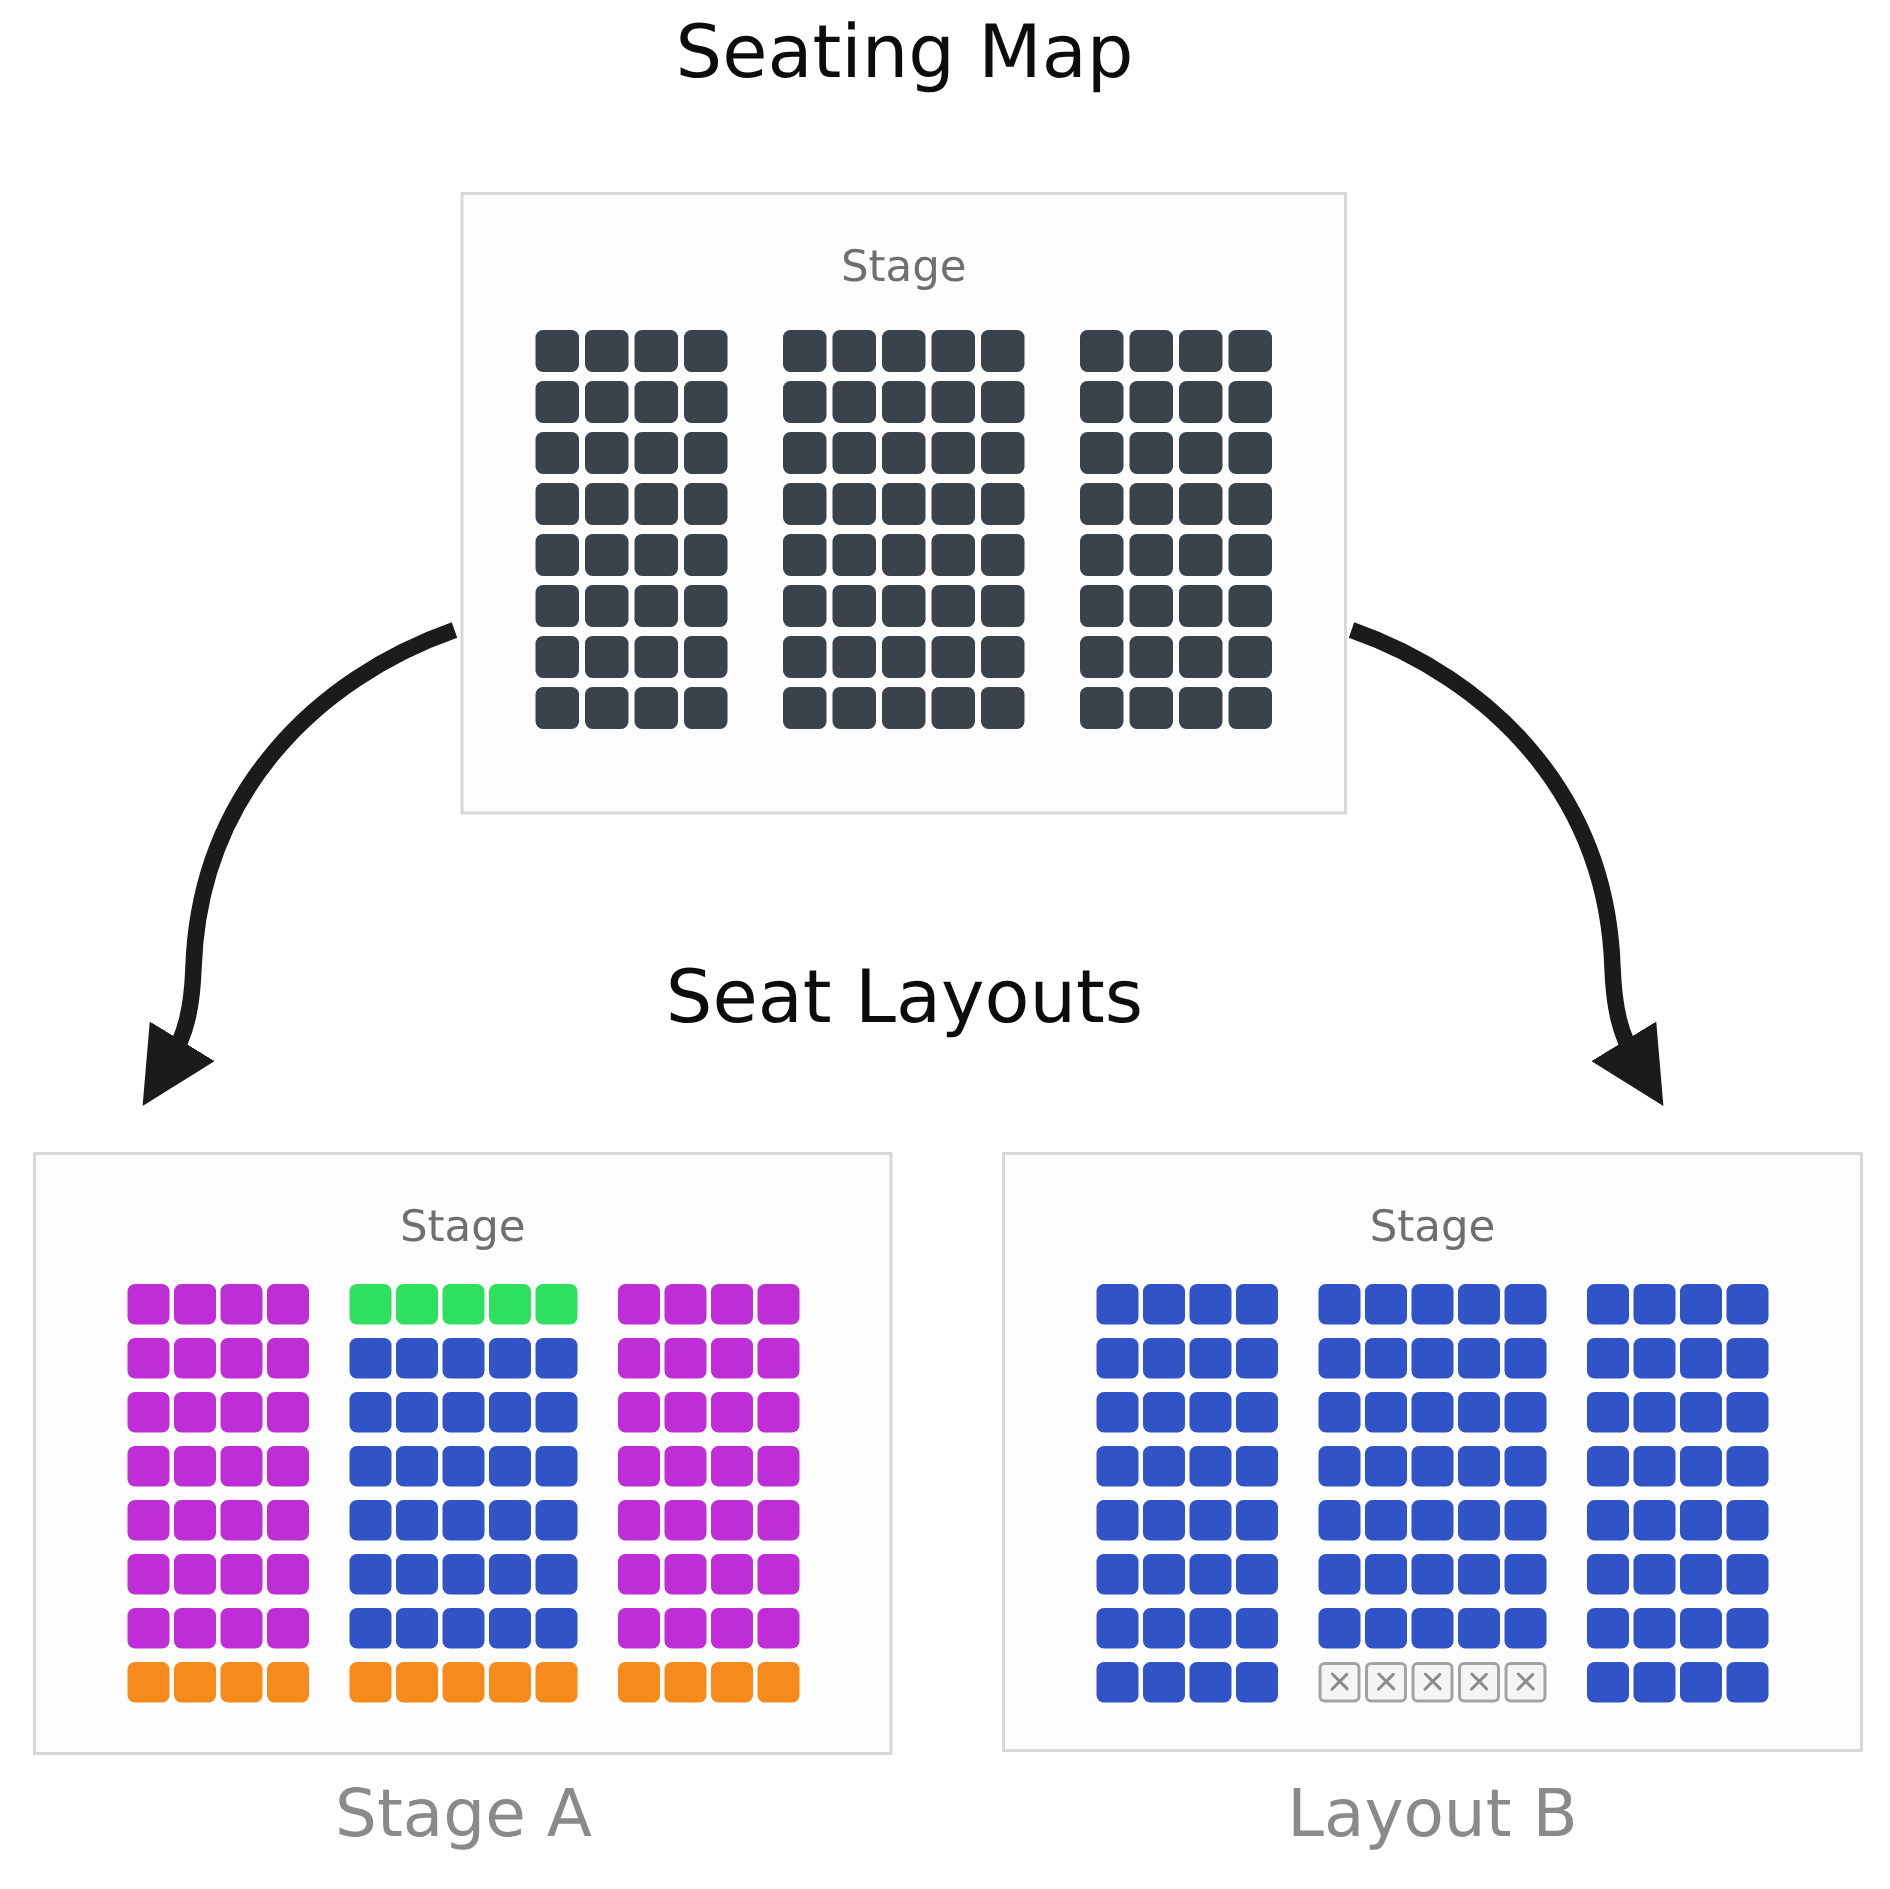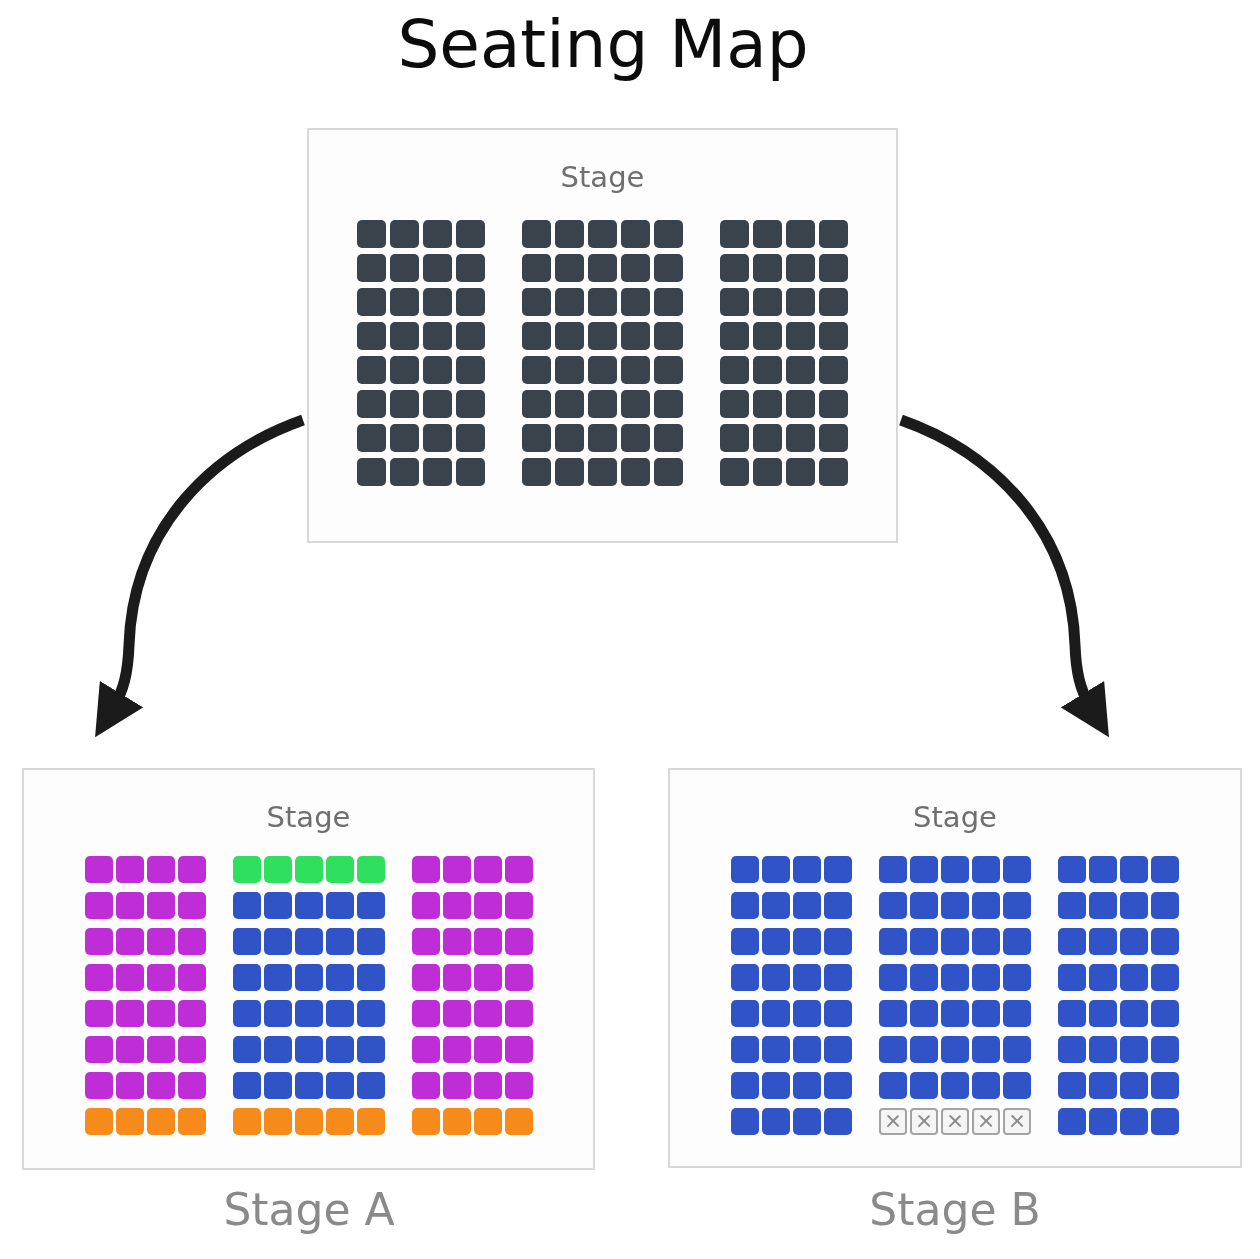--- a/index.html
+++ b/index.html
@@ -12,21 +12,21 @@
     position: relative;
     width: 1260px;
     height: 1259px;
     background: #ffffff;
     overflow: hidden;
   }
   .big-title {
     position: absolute;
     width: 590px;
     text-align: center;
-    font-size: 66px;
+    font-size: 49px;
     line-height: 1.12;
     color: var(--title-text, #0c0c0c);
     white-space: nowrap;
   }
   #title-seating-map { left: 308px; top: 8px; }
   #title-seat-layouts { left: 308px; top: 638px; }
 
   .panel {
     position: absolute;
     box-sizing: border-box;
@@ -293,20 +293,21 @@
   <svg id="arrow-layer" viewBox="0 0 1260 1259" xmlns="http://www.w3.org/2000/svg">
     <defs>
       <marker id="arrowhead" viewBox="0 0 10 10" refX="3.2" refY="5" markerWidth="4.6" markerHeight="4.6" orient="auto-start-reverse">
         <path d="M 0 0 L 10 5 L 0 10 z"></path>
       </marker>
     </defs>
     <path class="arrow-path" d="M 303 420 C 212 452, 133 528, 129 645 C 128 672, 124 690, 113 708" marker-end="url(#arrowhead)"></path>
     <path class="arrow-path" d="M 901 420 C 992 452, 1071 528, 1075 645 C 1076 672, 1080 690, 1091 708" marker-end="url(#arrowhead)"></path>
   </svg>
 
+  <div class="big-title" id="title-seat-layouts">Seat Layouts</div>
 
   <div class="panel" id="panel-a">
     <div class="stage-label">Stage</div>
     <div class="seat-grid">
         <div class="section">
           <div class="seat-row">
             <div class="seat" style="background: rgb(191, 45, 214);"></div>
             <div class="seat" style="background: rgb(191, 45, 214);"></div>
             <div class="seat" style="background: rgb(191, 45, 214);"></div>
             <div class="seat" style="background: rgb(191, 45, 214);"></div>
@@ -624,15 +625,15 @@
             <div class="seat" style="background: rgb(48, 84, 200);"></div>
             <div class="seat" style="background: rgb(48, 84, 200);"></div>
             <div class="seat" style="background: rgb(48, 84, 200);"></div>
           </div>
         </div>
       </div>
   </div>
 
   <div class="caption" id="caption-a">Stage A</div>
 
-  <div class="caption" id="caption-b">Stage B</div>
+  <div class="caption" id="caption-b">Layout B</div>
 
 </div>
 
 </body></html>

